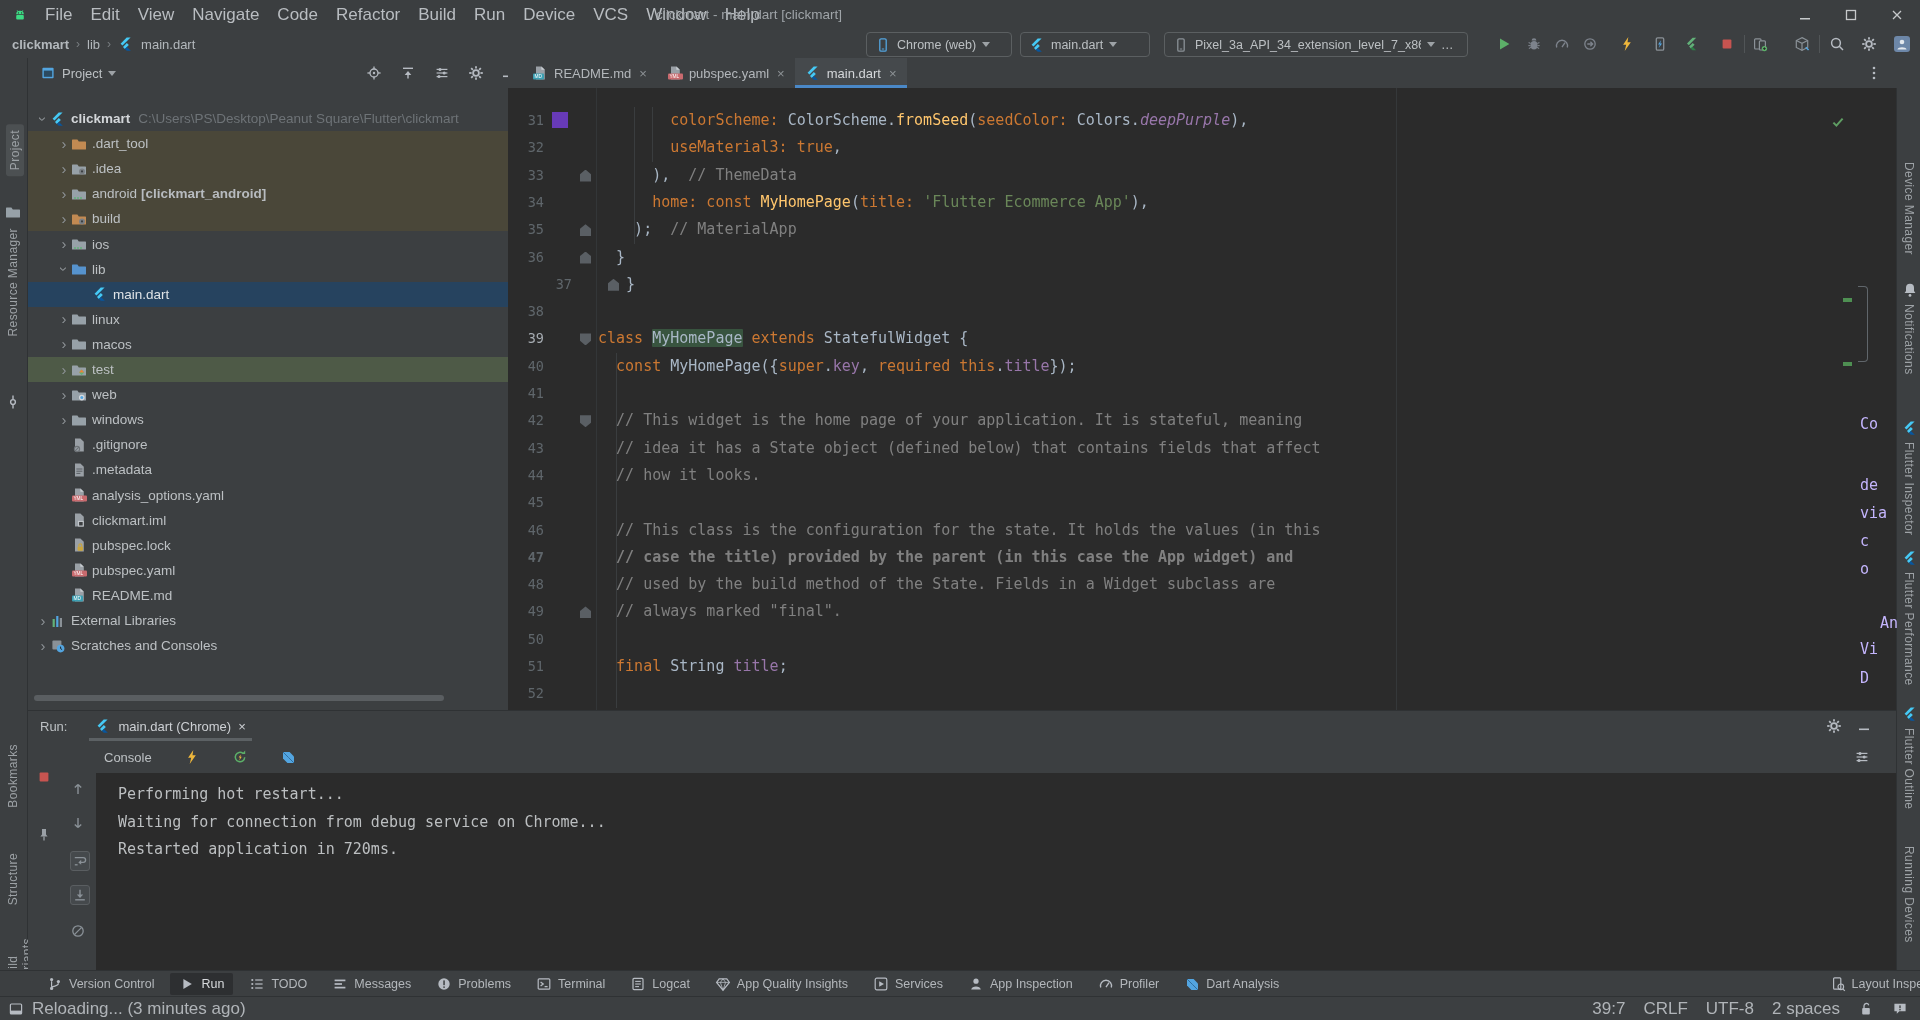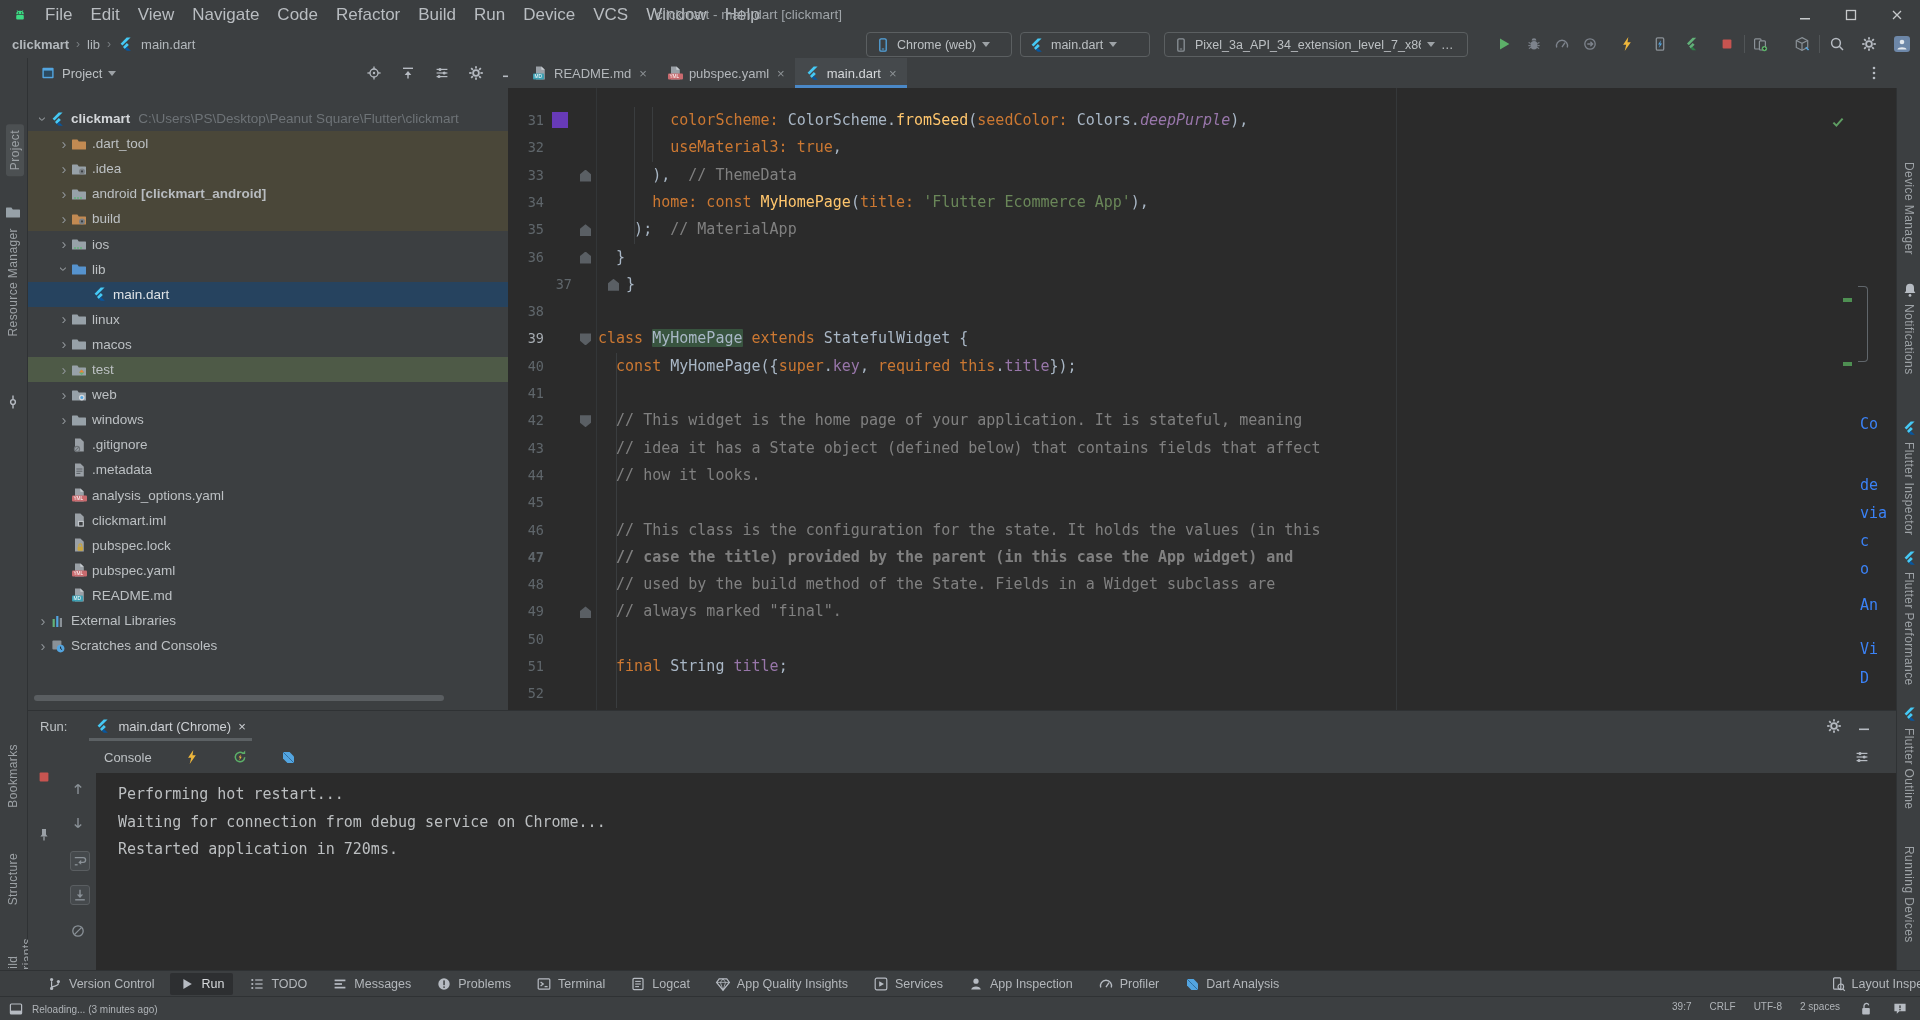--- a/index.html
+++ b/index.html
@@ -66,21 +66,21 @@
   .tk-k{color:#cc7832}.tk-d{color:#a9b7c6}.tk-s{color:#6a8759}.tk-c{color:#808080}
   .tk-f{color:#ffc66d}.tk-p{color:#9876aa}.tk-pi{color:#9876aa;font-style:italic}
   .tk-hl{color:#a9b7c6;background:#38543f;border-radius:1px}
   .swatch{position:absolute;left:44px;top:5px;width:16px;height:16px;background:#673ab7}
   .fold{position:absolute;left:72px;top:8px;width:11px;height:12px;background:#5a5f64}
   .fold.end{clip-path:polygon(50% 0,100% 38%,100% 100%,0 100%,0 38%)}
   .fold.open{clip-path:polygon(0 0,100% 0,100% 62%,50% 100%,0 62%)}
   .guide{position:absolute;width:1px;background:#3a3d3f}
   #wrapguide{position:absolute;left:888px;top:0;width:1px;height:622px;background:#35383a}
   .scrollmark{position:absolute;left:1335px;width:9px;height:4px;background:#4e8f52}
-  .frag{position:absolute;left:1352px;color:#3b82f6;white-space:pre}
+  .frag{position:absolute;left:1352px;color:#c4b5fd;white-space:pre}
   #fragbracket{position:absolute;left:1350px;top:198px;width:9px;height:74px;border:1px solid #60666b;border-left:none;border-radius:0 4px 4px 0}
 
   
   #runpanel{left:28px;top:710px;width:1868px;height:260px;background:#3c3f41;border-top:1px solid #2f3234}
   #runheader{position:absolute;left:0;top:0;width:100%;height:30px;display:flex;align-items:center}
   #run-label{margin-left:12px;font-size:13px;color:#bcc0c3}
   #runtab{display:flex;align-items:center;gap:7px;margin-left:22px;padding:0 6px;height:30px;font-size:13px;color:#cdd0d4;position:relative}
   #runtab::after{content:"";position:absolute;left:0;right:0;bottom:0;height:3px;background:#5c6164}
   #runheader-icons{position:absolute;right:24px;top:7px;display:flex;gap:14px}
   .runcol{position:absolute;top:30px;bottom:0;background:#3c3f41}
@@ -93,21 +93,21 @@
   #console-label{font-size:13px;color:#bcc0c3}
   #consolearea{position:absolute;left:68px;top:62px;right:0;bottom:0;background:#2b2b2b}
   .conline{position:absolute;left:22px;font-family:"DejaVu Sans Mono","Liberation Mono",monospace;font-size:15px;color:#bcbfc1;white-space:pre;line-height:27px}
   #consolebar-right{position:absolute;right:26px;top:38px}
 
   
   #toolwinbar{left:0;top:970px;width:1920px;height:26px;background:#3c3f41;border-top:1px solid #2f3234;display:flex;align-items:center;padding-left:38px}
   .twitem{display:flex;align-items:center;gap:6px;padding:3px 9px;font-size:12.5px;color:#b3b7bb;border-radius:2px;margin-right:7px}
   .twitem.active{background:#2d2f31;color:#d7dadd}
   #twright{position:absolute;right:14px;display:flex;align-items:center;gap:6px;font-size:12.5px;color:#b3b7bb}
-  #statusbar{left:0;top:996px;width:1920px;height:24px;background:#3c3f41;border-top:1px solid #2f3234;display:flex;align-items:center;font-size:10px;color:#b0b4b8}
+  #statusbar{left:0;top:996px;width:1920px;height:24px;background:#3c3f41;border-top:1px solid #2f3234;display:flex;align-items:center;font-size:17px;color:#b0b4b8}
   #status-left{display:flex;align-items:center;gap:8px;margin-left:8px}
   #status-right{position:absolute;right:12px;display:flex;gap:18px}
 </style>
 </head>
 <body>
 
 <div id="titlebar" class="abs">
   <span class="icon" style="margin:0 8px 0 12px">
       <svg width="16" height="16" viewBox="0 0 16 16" xmlns="http://www.w3.org/2000/svg">
         <path d="M4.2 7.2a3.8 3.4 0 0 1 7.6 0z" fill="#3ddc84"></path>
@@ -742,21 +742,21 @@
       <div class="edrow" style="top: 483.1px;"><span class="lnum">48</span><span class="codetxt"><span class="tk-d">  </span><span class="tk-c">// used by the build method of the State. Fields in a Widget subclass are</span></span></div>
       <div class="edrow" style="top: 510.4px;"><span class="lnum">49</span><span class="fold end"></span><span class="codetxt"><span class="tk-d">  </span><span class="tk-c">// always marked "final".</span></span></div>
       <div class="edrow" style="top: 537.7px;"><span class="lnum">50</span><span class="codetxt"></span></div>
       <div class="edrow" style="top: 565px;"><span class="lnum">51</span><span class="codetxt"><span class="tk-d">  </span><span class="tk-k">final </span><span class="tk-d">String </span><span class="tk-p">title</span><span class="tk-d">;</span></span></div>
       <div class="edrow" style="top: 592.3px; padding-left: 48px;"><span class="lnum">52</span><span class="codetxt"></span></div>
       <span class="frag" style="top: 327px;">Co</span>
       <span class="frag" style="top: 388px;">de</span>
       <span class="frag" style="top: 416px;">via</span>
       <span class="frag" style="top: 444px;">c</span>
       <span class="frag" style="top: 472px;">o</span>
-      <span class="frag" style="top: 508px;">An</span>
+      <span class="frag" style="top: 526px; margin-left: 20px;">An</span>
       <span class="frag" style="top: 552px;">Vi</span>
       <span class="frag" style="top: 581px;">D</span>
     </div>
 </div>
 
 <div id="runpanel" class="abs">
   <div id="runheader">
     <span id="run-label">Run:</span>
     <span id="runtab">
       <span class="icon">

